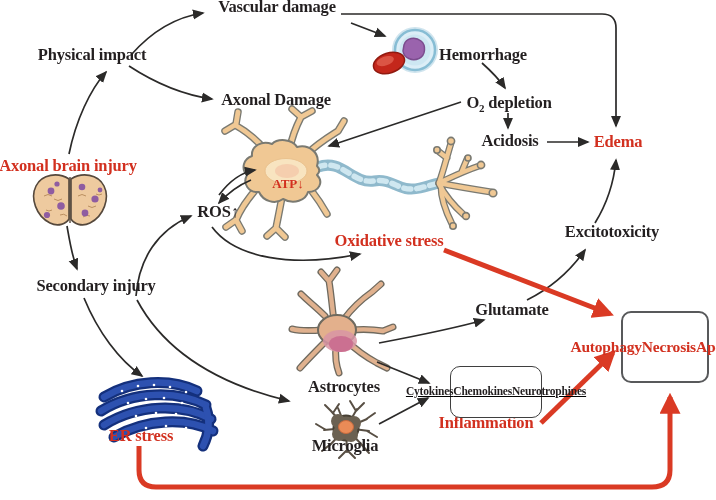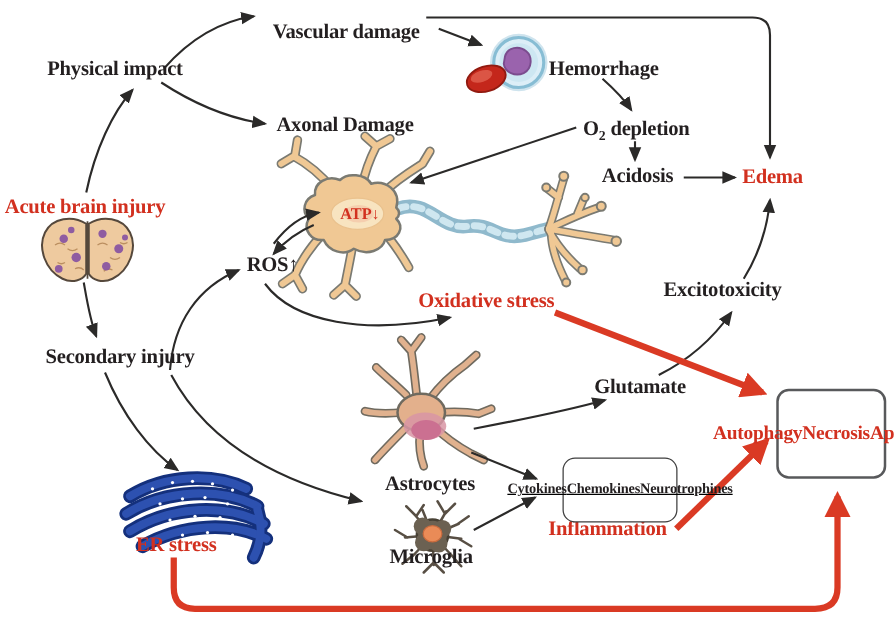--- a/index.html
+++ b/index.html
@@ -2,21 +2,21 @@
 <html><head>
 <meta charset="utf-8">
 <style>
   html,body{margin:0;padding:0;background:#fff;}
   .canvas{position:relative;width:716px;height:500px;background:#ffffff;overflow:hidden;
           font-family:"Liberation Serif",serif;}
   .canvas svg{position:absolute;left:0;top:0;}
   .lbl{position:absolute;transform:translate(-50%,-50%);font-weight:bold;font-size:16.5px;
        color:#231f20;white-space:nowrap;letter-spacing:-0.2px;line-height:1;}
   .lbl.red{color:#d2301f;text-align:right;}
-  .lbl.atp{font-size:13px;letter-spacing:0;}
+  .lbl.atp{font-size:13px;letter-spacing:0;margin-top:12px;}
   sub.sb{font-size:11px;line-height:0;}
   .gap{margin-left:4px;margin-top:11px;}
   .box{position:absolute;background:#fff;border:1.6px solid #4c4c4c;border-radius:10px;
        display:flex;flex-direction:row;justify-content:center;align-items:center;text-align:center;}
   .box.cyto{left:450px;top:366px;width:90px;height:50px;border-color:#3f3f3f;text-decoration:underline;}
   .box.cyto div{font-weight:bold;font-size:11.5px;line-height:1.35;color:#231f20;letter-spacing:-0.2px;}
   .box.outcome{left:621px;top:311px;width:84px;height:68px;border-width:2px;border-color:#58595b;}
   .box.outcome div{font-weight:bold;font-size:15.5px;line-height:1.38;color:#d2301f;letter-spacing:-0.2px;}
 </style>
 </head>
@@ -192,29 +192,29 @@
     <path d="M379,424 L428,398" marker-end="url(#ab)"></path>
   </g>
 
   <g fill="none" stroke="#da3a24" stroke-width="5">
     <path d="M444,250 L610,314" marker-end="url(#ar)"></path>
     <path d="M541,423 L613,353" marker-end="url(#ar)"></path>
     <path d="M139,446 L139,470 Q139,487 156,487 L652,487 Q670,487 670,470 L670,397" marker-end="url(#ar)"></path>
   </g>
 </svg>
 
-<div class="lbl" style="left:277px;top:26px">Vascular damage</div>
+<div class="lbl" style="left:277px;top:7px">Vascular damage</div>
 <div class="lbl" style="left:92px;top:55px">Physical impact</div>
 <div class="lbl" style="left:276px;top:100px">Axonal Damage</div>
 <div class="lbl" style="left:483px;top:55px">Hemorrhage</div>
 <div class="lbl" style="left:509px;top:103px"><span>O</span><sub class="sb">2</sub><span class="gap">depletion</span></div>
 <div class="lbl" style="left:510px;top:141px">Acidosis</div>
 <div class="lbl red" style="left:618px;top:142px">Edema</div>
-<div class="lbl" style="left:578px;top:232px">Excitotoxicity</div>
-<div class="lbl red" style="left:68px;top:166px">Acute brain injury</div>
+<div class="lbl" style="left:612px;top:232px">Excitotoxicity</div>
+<div class="lbl red" style="left:68px;top:166px">Axonal brain injury</div>
 <div class="lbl red atp" style="left:288px;top:171px">ATP↓</div>
 <div class="lbl" style="left:218px;top:212px">ROS↑</div>
 <div class="lbl red" style="left:389px;top:241px">Oxidative stress</div>
 <div class="lbl" style="left:96px;top:286px">Secondary injury</div>
 <div class="lbl" style="left:512px;top:310px">Glutamate</div>
 <div class="lbl" style="left:344px;top:387px">Astrocytes</div>
 <div class="lbl" style="left:345px;top:446px">Microglia</div>
 <div class="lbl red" style="left:141px;top:436px">ER stress</div>
 <div class="lbl red" style="left:486px;top:423px">Inflammation</div>
 

